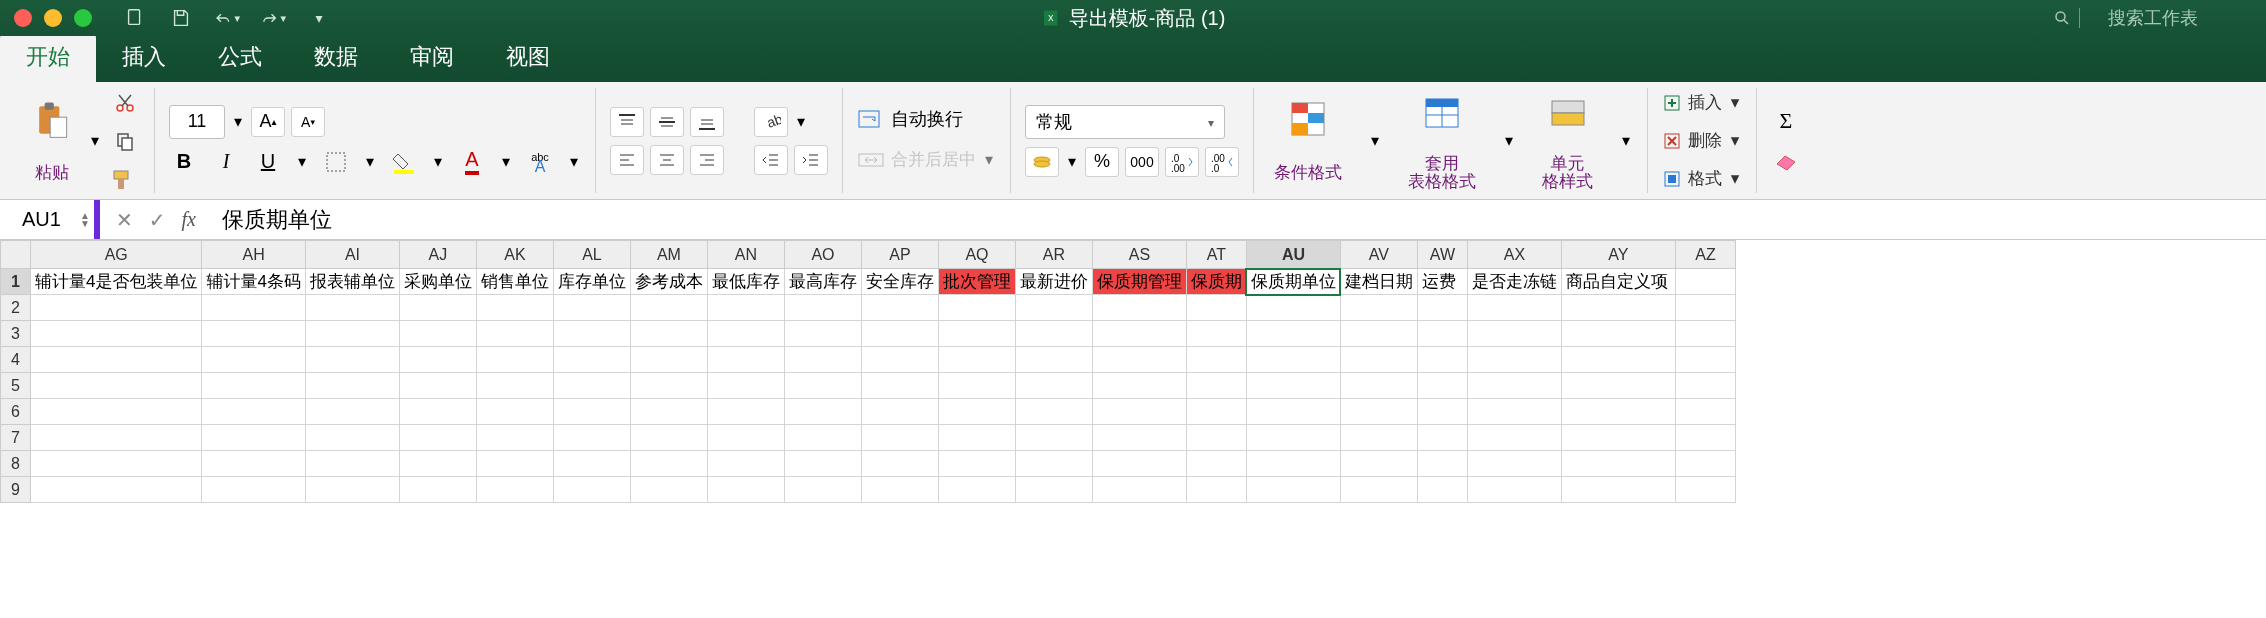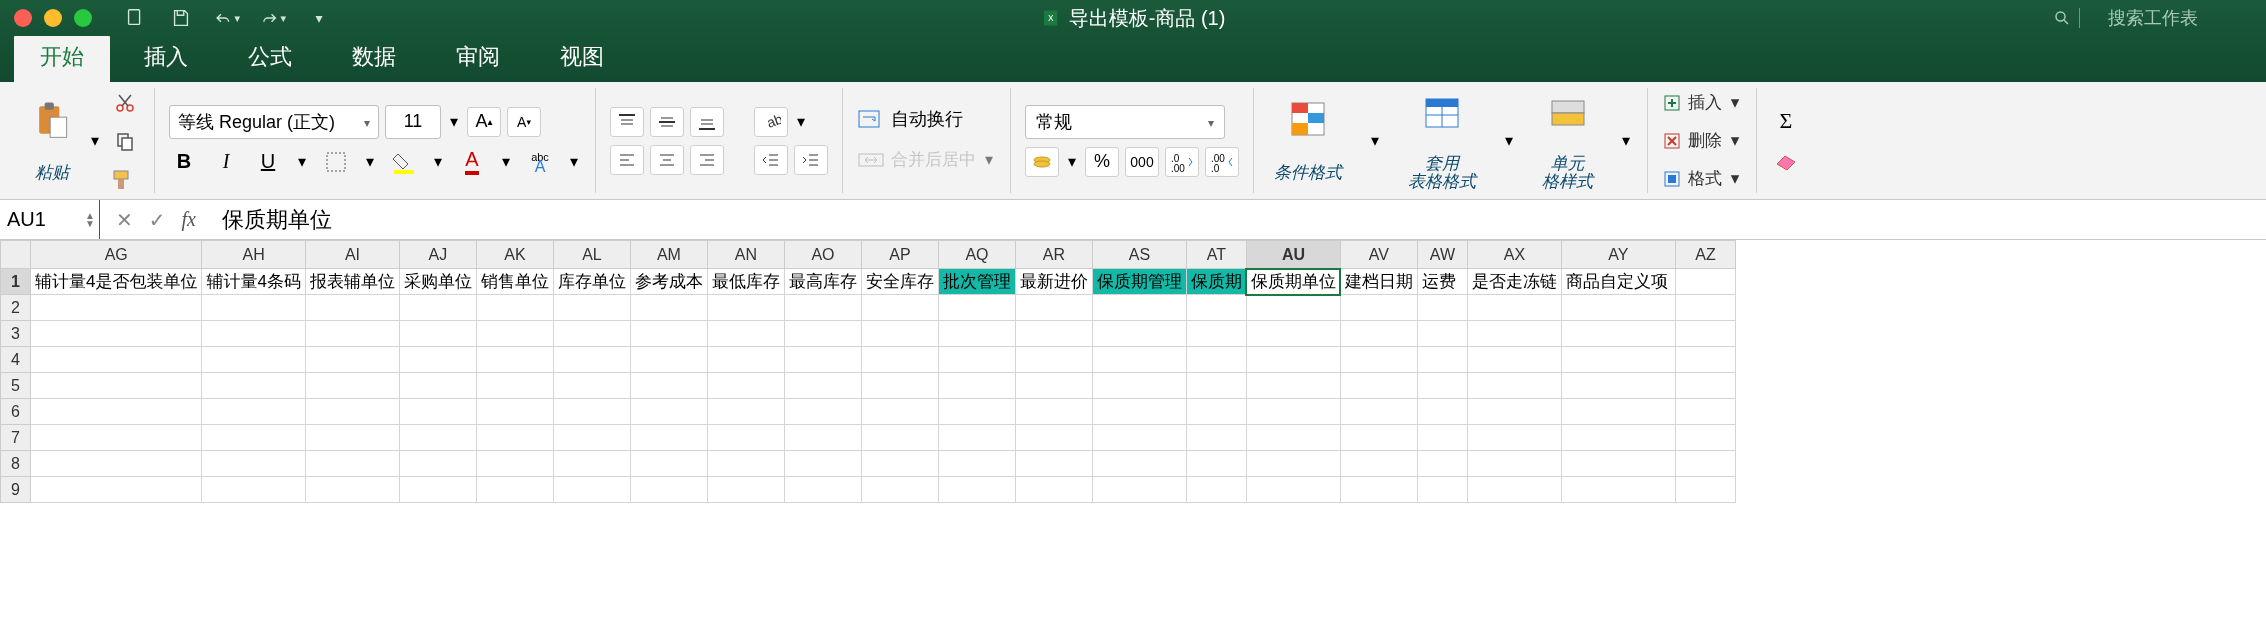--- a/index.html
+++ b/index.html
@@ -11,63 +11,63 @@
 .traffic span { width: 18px; height: 18px; border-radius: 50%; display: inline-block; }
 .tl-red { background: #ff5f57; } .tl-yel { background: #febc2e; } .tl-grn { background: #28c840; }
 .qat { display: flex; gap: 20px; margin-left: 30px; align-items: center; }
 .qat-btn { width: 26px; height: 26px; display: flex; align-items: center; justify-content: center; color: #cfe6d8; fill:#cfe6d8; }
 .doc-title { position: absolute; left: 50%; transform: translateX(-50%); display: flex; align-items: center; gap: 8px; font-size: 20px; }
 .search-wrap { margin-left: auto; margin-right: 18px; display: flex; align-items: center; gap: 8px; color: #a8c9b6; font-size: 18px; }
 .search-wrap input { background: transparent; border: none; color: #fff; width: 140px; outline: none; font-size: 18px; margin-left: 20px; }
 .search-wrap input::placeholder { color: #a8c9b6; }
 
 
-.tabs { height: 46px; background: linear-gradient(#165234,#124a2f); display: flex; align-items: flex-end; padding-left: 14px; gap: 8px; }
+.tabs { height: 46px; background: linear-gradient(#165234,#124a2f); display: flex; align-items: flex-end; gap: 0; }
 .tab { color: #fff; font-size: 22px; padding: 8px 26px 10px; cursor: pointer; }
 .tab.active { background: #f3f3f3; color: #1a7a3f; border-radius: 4px 4px 0 0; }
 
 
 .ribbon { background: #f3f3f3; border-bottom: 1px solid #c8c8c8; display: flex; align-items: stretch; padding: 6px 10px; height: 118px; }
 .group { display: flex; align-items: center; padding: 0 14px; border-right: 1px solid #d0d0d0; gap: 8px; }
 .group:last-child { border-right: none; }
 .vstack { display: flex; flex-direction: column; gap: 8px; align-items: center; justify-content: center; }
 .hstack { display: flex; align-items: center; gap: 6px; }
-.bigbtn { display: flex; flex-direction: column; align-items: center; gap: 20px; font-size: 17px; color: #0c4a6e; cursor: pointer; padding: 4px 6px; font-style: italic; }
+.bigbtn { display: flex; flex-direction: column; align-items: center; gap: 20px; font-size: 17px; color: #701a75; cursor: pointer; padding: 4px 6px; }
 .bigbtn svg { width: 44px; height: 44px; }
 .smallbtn { width: 30px; height: 30px; display: flex; align-items: center; justify-content: center; border: 1px solid transparent; border-radius: 3px; cursor: pointer; }
 .dd { width: 14px; height: 30px; display: flex; align-items: center; justify-content: center; cursor: pointer; }
 .fontname { width: 210px; height: 34px; background: #fff; border: 1px solid #bfbfbf; border-radius: 3px; display: flex; align-items: center; padding: 0 8px; font-size: 18px; }
 .fontname .caret { margin-left: auto; }
 .fontsize { width: 56px; height: 34px; background: #fff; border: 1px solid #bfbfbf; border-radius: 3px; display: flex; align-items: center; justify-content: center; font-size: 18px; }
 .numfmt { width: 200px; height: 34px; background: #fff; border: 1px solid #bfbfbf; border-radius: 3px; display: flex; align-items: center; padding: 0 10px; font-size: 18px; }
 .numfmt .caret { margin-left: auto; }
 .iconbox { width: 34px; height: 30px; display:flex; align-items:center; justify-content:center; border:1px solid #cfcfcf; border-radius:3px; background:#fff; cursor:pointer; }
 .label-dim { color:#999; font-size:17px; }
 .ins-row { display:flex; align-items:center; gap:6px; font-size:17px; color:#333; cursor:pointer; }
 .ins-row svg { width:20px; height:20px; }
 
 
 .fbar { height: 40px; display: flex; align-items: center; border-bottom: 1px solid #c8c8c8; background: #fff; }
-.namebox { width: 100px; height: 100%; border-right: 1px solid #6d28d9; display: flex; align-items: center; padding-left: 7px; font-size: 20px; }
+.namebox { width: 100px; height: 100%; border-right: 6px solid #6d28d9; display: flex; align-items: center; padding-left: 22px; font-size: 20px; }
 .nb-controls { display:flex; flex-direction:column; margin-left:auto; margin-right:4px; }
 .nb-controls span { font-size:10px; line-height:8px; color:#777; }
 .fbar-btns { display: flex; align-items: center; gap: 16px; padding: 0 16px; color: #888; }
 .fx { font-style: italic; font-size: 20px; color: #555; font-family: Liberation Serif, serif; }
 .fbar-val { font-size: 22px; padding-left: 10px; flex:1; }
 
 
 .grid-wrap { overflow: hidden; }
 .corner { width:30px; height:28px; background:#eee; border-right:1px solid #bbb; border-bottom:1px solid #bbb; position:sticky; left:0; }
 table.sheet { border-collapse: collapse; table-layout: fixed; }
 .colhdr th { background: #eee; border: 1px solid #ccc; font-weight: normal; font-size: 16px; color: #333; height: 28px; }
 .colhdr th.sel { background: #d8d8d8; font-weight:bold; }
 .rowhdr { background: #eee; border: 1px solid #ccc; text-align: center; font-size: 16px; width: 30px; color:#333; }
 .rowhdr.sel { background:#d8d8d8; font-weight:bold; }
 td.cell { border: 1px solid #d4d4d4; height: 26px; font-size: 17px; padding: 0 4px; white-space: nowrap; overflow: visible; }
-td.hl { background: #14b8a6; }
+td.hl { background: #ef4444; }
 td.selcell { outline: 2px solid #1a7a3f; outline-offset: -1px; background:#fff; }
 .caret::after { content:"▾"; font-size:12px; color:#666; margin-left:4px; }
 
 svg { display:block; }
 </style>
 </head>
 <body>
 
 <div class="titlebar">
   <div class="traffic">
@@ -157,24 +157,20 @@
             <rect x="3" y="4" width="14" height="8" fill="#f6c04d" stroke="#888"></rect>
             <rect x="7" y="12" width="6" height="10" fill="#c97"></rect>
           </svg>
         </span>
     </div>
   </div>
 
   <div class="group">
     <div class="vstack" style="align-items:flex-start">
       <div class="hstack">
-        <div class="fontname">
-            <span>等线 Regular (正文)</span>
-            <span class="caret"></span>
-          </div>
         <div class="fontsize">
             <span>11</span>
           </div>
         <span class="dd">▾</span>
         <span class="iconbox" style="font-size:18px">A<sup style="font-size:10px">▴</sup></span>
         <span class="iconbox" style="font-size:14px">A<sup style="font-size:9px">▾</sup></span>
       </div>
       <div class="hstack" style="gap:12px">
         <span class="smallbtn" style="font-weight:bold;font-size:20px">B</span>
         <span class="smallbtn" style="font-style:italic;font-size:20px;font-family:serif">I</span>

